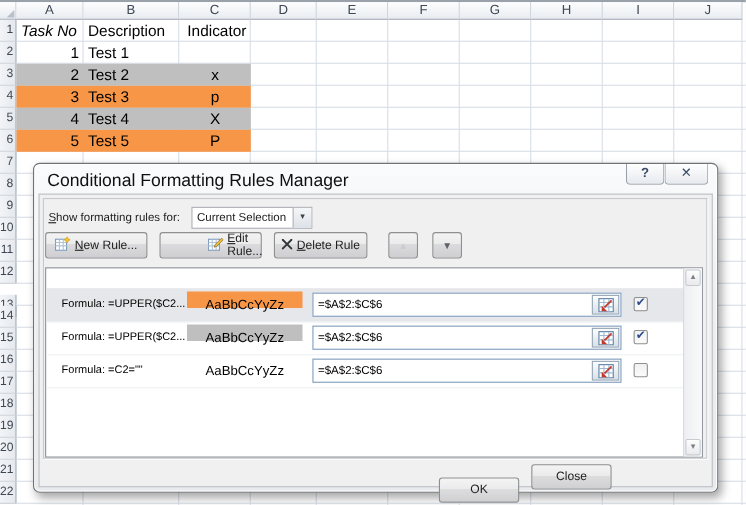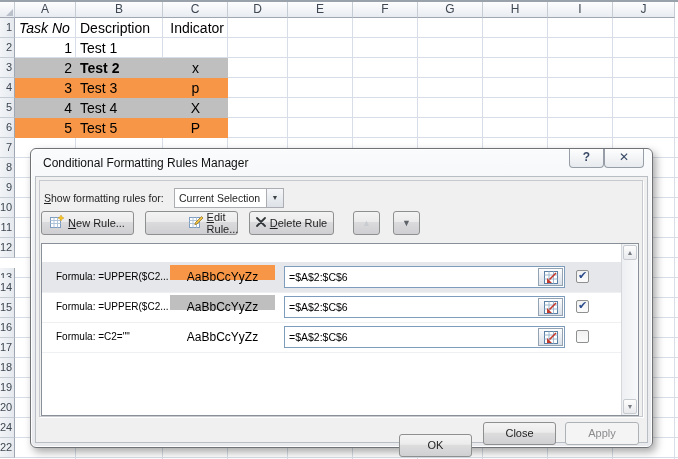--- a/index.html
+++ b/index.html
@@ -34,21 +34,21 @@
     box-sizing:border-box;padding:0 4px;white-space:nowrap;overflow:hidden;z-index:3;
   }
   
   #dialog{
     position:absolute;left:30px;top:148px;width:623px;height:300px;box-sizing:border-box;
     border:1px solid #6F7276;border-radius:6px;
     background:linear-gradient(#FAFBFC,#EDEFF2 40%,#E8EAED);
     box-shadow:inset 0 0 0 1px rgba(255,255,255,.9), 3px 4px 9px rgba(0,0,0,.35);
     z-index:10;font-size:11px;color:#1E1E1E;
   }
-  .dlg-title{position:absolute;left:12px;top:7px;font-size:12px;color:#101010;white-space:nowrap;text-align:center;}
+  .dlg-title{position:absolute;left:12px;top:7px;font-size:16px;color:#101010;white-space:nowrap;text-align:center;}
   .cap-btn{
     position:absolute;top:0;height:19px;box-sizing:border-box;
     background:linear-gradient(#FEFEFE,#E7EAEE);
     border:1px solid #979EA7;border-top:none;border-radius:0 0 4px 4px;
     text-align:center;color:#3A4A66;font-size:12px;line-height:17px;cursor:default;
   }
   #help-btn{left:538px;width:35px;font-weight:bold;}
   #close-btn{left:573px;width:40px;}
   .dlg-body{
     position:absolute;left:4px;top:27px;width:613px;height:267px;box-sizing:border-box;
@@ -158,21 +158,21 @@
       <div class="rowhdr" style="top: 218px;">11</div>
       <div class="rowhdr" style="top: 238px;">12</div>
       <div class="rowhdr" style="top: 268px;">13</div>
       <div class="rowhdr" style="top: 278px;">14</div>
       <div class="rowhdr" style="top: 298px;">15</div>
       <div class="rowhdr" style="top: 318px;">16</div>
       <div class="rowhdr" style="top: 338px;">17</div>
       <div class="rowhdr" style="top: 358px;">18</div>
       <div class="rowhdr" style="top: 378px;">19</div>
       <div class="rowhdr" style="top: 398px;">20</div>
-      <div class="rowhdr" style="top: 418px;">24</div>
+      <div class="rowhdr" style="top: 418px;">21</div>
       <div class="rowhdr" style="top: 438px;">22</div>
     </div>
   <div id="gridlines">
       <div class="vline" style="left: 75px;"></div>
       <div class="vline" style="left: 162px;"></div>
       <div class="vline" style="left: 227px;"></div>
       <div class="vline" style="left: 287px;"></div>
       <div class="vline" style="left: 352px;"></div>
       <div class="vline" style="left: 417px;"></div>
       <div class="vline" style="left: 482px;"></div>
@@ -208,21 +208,21 @@
       <div class="fill" style="top: 98px; background: rgb(191, 191, 191);"></div>
       <div class="fill" style="top: 118px; background: rgb(247, 150, 70);"></div>
     </div>
   <div id="cells">
       <div class="cell" style="left: 15px; width: 61px; top: 18px; text-align: left; font-style: italic;">Task No</div>
       <div class="cell" style="left: 76px; width: 87px; top: 18px; text-align: left;">Description</div>
       <div class="cell" style="left: 163px; width: 65px; top: 18px; text-align: right;">Indicator</div>
       <div class="cell" style="left: 15px; width: 61px; top: 38px; text-align: right;">1</div>
       <div class="cell" style="left: 76px; width: 87px; top: 38px; text-align: left;">Test 1</div>
       <div class="cell" style="left: 15px; width: 61px; top: 58px; text-align: right;">2</div>
-      <div class="cell" style="left: 76px; width: 87px; top: 58px; text-align: left; font-weight: bold;">Test 2</div>
+      <div class="cell" style="left: 76px; width: 87px; top: 58px; text-align: left;">Test 2</div>
       <div class="cell" style="left: 163px; width: 65px; top: 58px; text-align: center;">x</div>
       <div class="cell" style="left: 15px; width: 61px; top: 78px; text-align: right;">3</div>
       <div class="cell" style="left: 76px; width: 87px; top: 78px; text-align: left;">Test 3</div>
       <div class="cell" style="left: 163px; width: 65px; top: 78px; text-align: center;">p</div>
       <div class="cell" style="left: 15px; width: 61px; top: 98px; text-align: right;">4</div>
       <div class="cell" style="left: 76px; width: 87px; top: 98px; text-align: left;">Test 4</div>
       <div class="cell" style="left: 163px; width: 65px; top: 98px; text-align: center;">X</div>
       <div class="cell" style="left: 15px; width: 61px; top: 118px; text-align: right;">5</div>
       <div class="cell" style="left: 76px; width: 87px; top: 118px; text-align: left;">Test 5</div>
       <div class="cell" style="left: 163px; width: 65px; top: 118px; text-align: center;">P</div>
@@ -324,14 +324,13 @@
         </div>
       </div>
     <div class="list-scroll">
       <div id="scroll-up" class="scroll-btn">▲</div>
       <div id="scroll-down" class="scroll-btn">▼</div>
     </div>
   </div>
 
   <div id="btn-ok" class="dlg-btn">OK</div>
   <div id="btn-close2" class="dlg-btn">Close</div>
-  <div id="btn-apply" class="dlg-btn">Apply</div>
 </div>
 
 </body></html>

